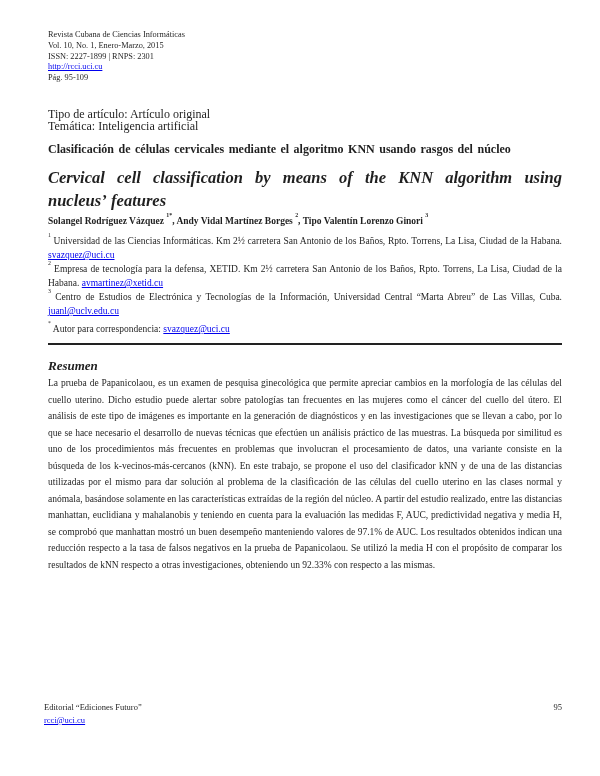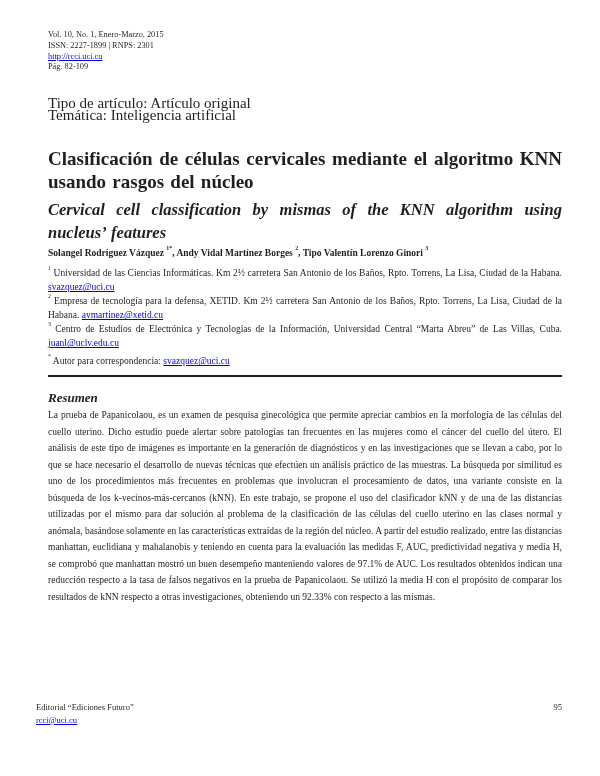--- a/index.html
+++ b/index.html
@@ -12,25 +12,25 @@
     color: var(--text-color);
     overflow: hidden;
   }
   .page { padding: 30px 38px 0 48px; position: relative; }
 
   a.link { color: var(--link-color); text-decoration: underline; cursor: pointer; font-family: Liberation Serif, serif; }
 
   .journal-header { font-size: 8.3px; line-height: 10.8px; }
   .journal-header div, .journal-header a { display: block; }
 
-  .article-meta { margin-top: 25px; font-size: 15px; line-height: 11.6px; }
+  .article-meta { margin-top: 25px; font-size: 12px; line-height: 11.6px; }
 
   .title-es {
-    margin-top: 26px;
-    font-size: 19px; line-height: 23px; font-weight: bold;
+    margin-top: 6px;
+    font-size: 12px; line-height: 23px; font-weight: bold;
     text-align: justify; word-spacing: 1.5px; font-family: Liberation Serif, serif;
   }
   .title-en {
     margin-top: 5px;
     font-size: 16.5px; line-height: 23px; font-weight: bold; font-style: italic;
     text-align: justify; word-spacing: 1.5px;
   }
 
   .authors { margin-top: 3px; font-size: 9.5px; line-height: 13px; font-weight: bold; }
 
@@ -42,44 +42,45 @@
 
   .affiliations { margin-top: 6px; font-size: 9.5px; line-height: 14px; text-align: justify; }
   .corresponding { margin-top: 5px; font-size: 9.5px; line-height: 12px; }
 
   hr.rule { margin-top: 8px; border: none; border-top: 2.5px solid #222222; }
 
   .abstract-heading { margin-top: 15px; font-size: 13px; line-height: 12px; font-weight: bold; font-style: italic; }
   .abstract-body { margin-top: 3px; font-size: 9.5px; line-height: 16.5px; text-align: justify; }
 
   .footer {
-    position: absolute; left: 36px; right: 38px; top: 701px;
+    position: absolute; left: 44px; right: 38px; top: 701px;
     font-size: 8.5px; line-height: 13px;
   }
   .footer-row { display: flex; justify-content: space-between; align-items: baseline; }
 </style>
 </head>
 <body>
 
 <div class="page">
 
   <header class="journal-header">
+    <div>Revista Cubana de Ciencias Informáticas</div>
     <div>Vol. 10, No. 1, Enero-Marzo, 2015</div>
     <div>ISSN: 2227-1899 | RNPS: 2301</div>
     <a class="link">http://rcci.uci.cu</a>
-    <div>Pág. 82-109</div>
+    <div>Pág. 95-109</div>
   </header>
 
   <section class="article-meta">
     <div>Tipo de artículo: Artículo original</div>
     <div>Temática: Inteligencia artificial</div>
   </section>
 
   <h1 class="title-es">Clasificación de células cervicales mediante el algoritmo KNN usando rasgos del núcleo</h1>
-  <h2 class="title-en">Cervical cell classification by mismas of the KNN algorithm using nucleus’ features</h2>
+  <h2 class="title-en">Cervical cell classification by means of the KNN algorithm using nucleus’ features</h2>
 
   <p class="authors">
     <span><span>Solangel Rodríguez Vázquez </span><sup class="ss">1*</sup></span><span>, </span><span><span>Andy Vidal Martínez Borges </span><sup class="ss">2</sup></span><span>, </span><span><span>Tipo Valentín Lorenzo Ginori </span><sup class="ss">3</sup></span>
   </p>
 
   <section class="affiliations">
     <div><sup class="ss">1</sup><span> Universidad de las Ciencias Informáticas. Km 2½ carretera San Antonio de los Baños, Rpto. Torrens, La Lisa, Ciudad de la Habana. </span><a class="link">svazquez@uci.cu</a></div>
     <div><sup class="ss">2</sup><span> Empresa de tecnología para la defensa, XETID. Km 2½ carretera San Antonio de los Baños, Rpto. Torrens, La Lisa, Ciudad de la Habana. </span><a class="link">avmartinez@xetid.cu</a></div>
     <div><sup class="ss">3</sup><span> Centro de Estudios de Electrónica y Tecnologías de la Información, Universidad Central “Marta Abreu” de Las Villas, Cuba. </span><a class="link">juanl@uclv.edu.cu</a></div>
   </section>

